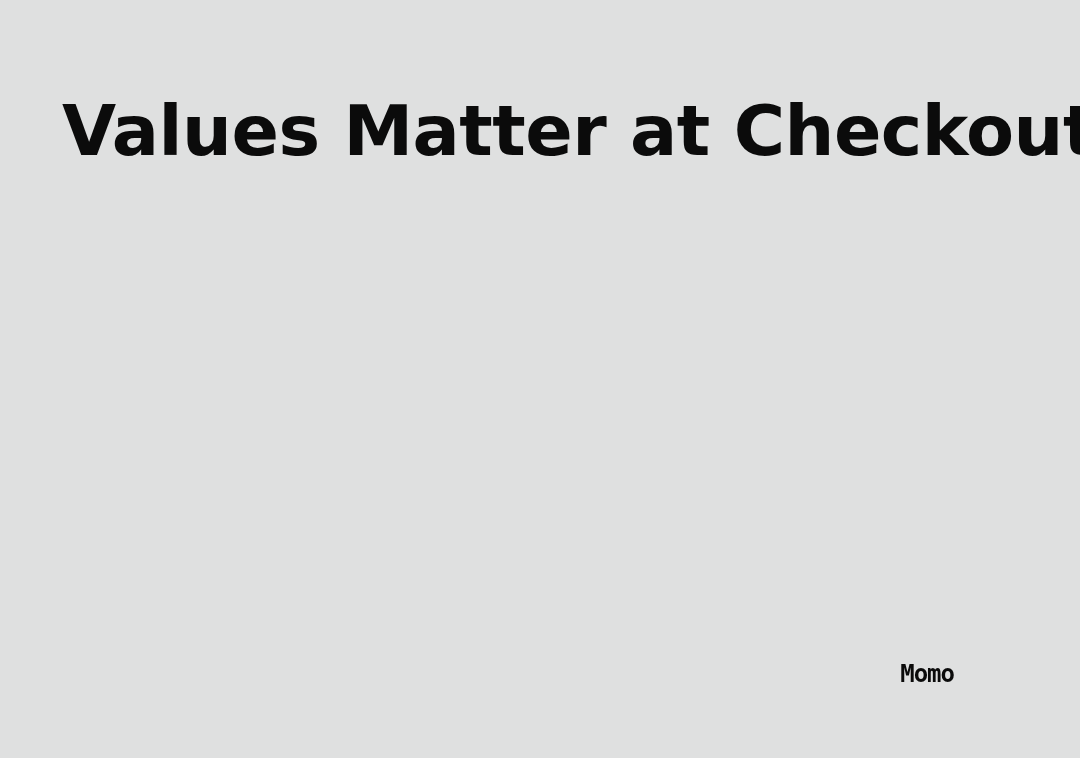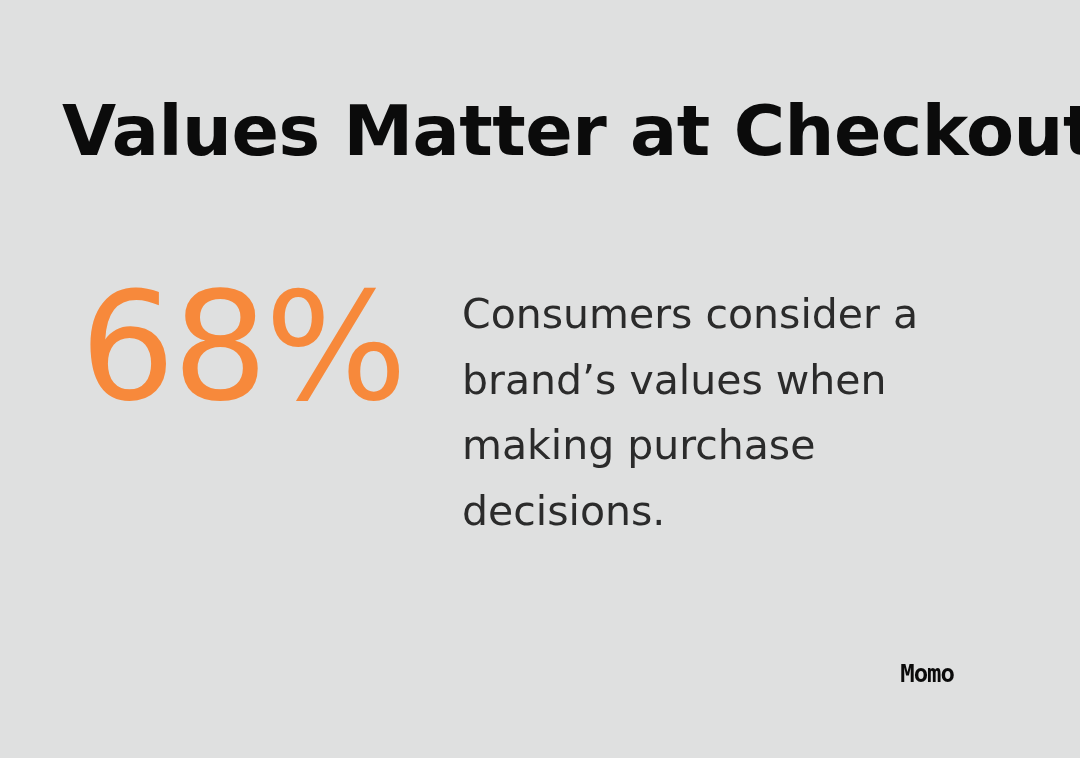--- a/index.html
+++ b/index.html
@@ -85,20 +85,16 @@
     margin-top: 29px;
   }
 </style>
 </head>
 <body>
 
 <div class="infographic">
 
   <h1 class="headline">Values Matter at Checkout</h1>
 
-  <div class="stat-row">
-    <div class="stat-figure">68%</div>
-    <div class="stat-description">Consumers consider a brand’s values when making purchase decisions.</div>
-  </div>
 
   <div class="brand-mark">Momo</div>
 
 </div>
 
 </body></html>

